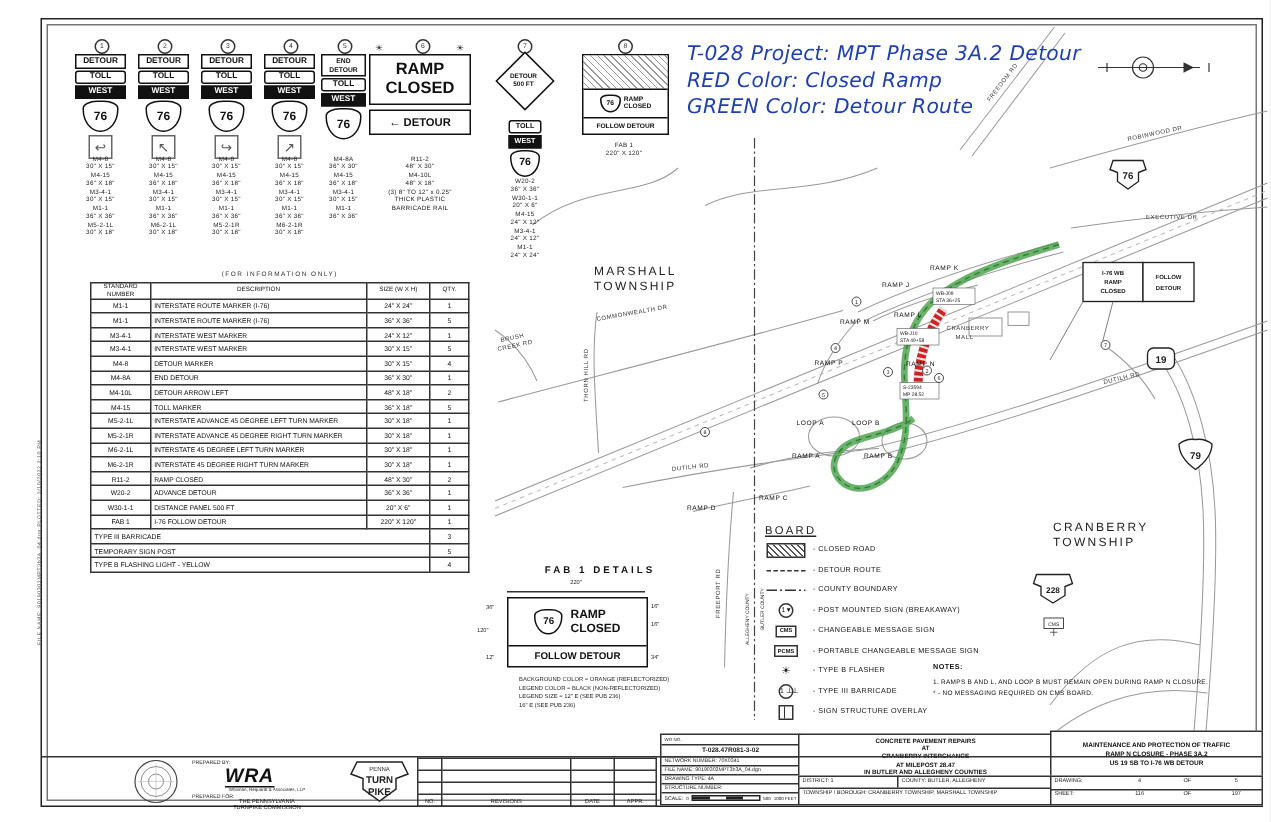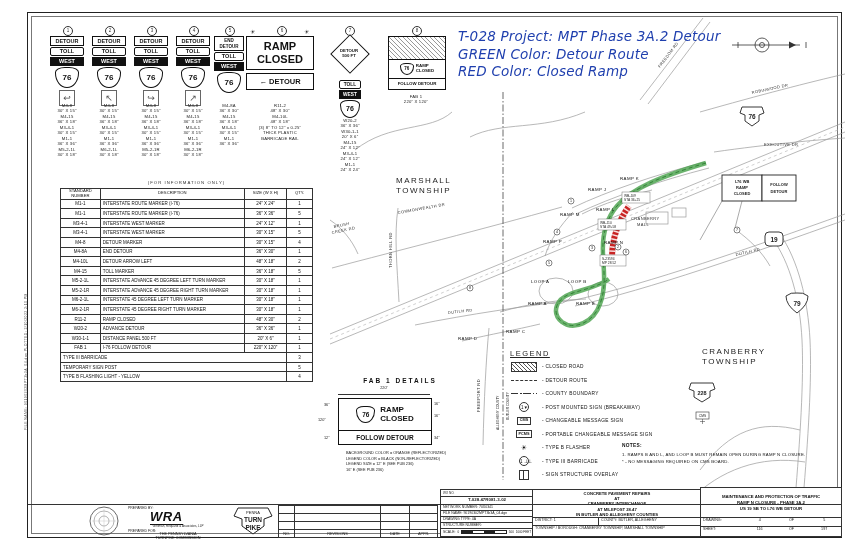--- a/index.html
+++ b/index.html
@@ -432,22 +432,22 @@
     </div>
     <div class="fabfd">FOLLOW DETOUR</div>
   </div>
   <div class="abs codes" style="left:388px;top:94px;width:56px;">
       <div>FAB 1</div>
       <div>220" X 120"</div>
     </div>
 
   <div class="abs annotation" style="left:458px;top:28px;color:#1f3fae;">
     <div>T-028 Project: MPT Phase 3A.2 Detour</div>
+    <div>RED Color: Closed Ramp</div>
     <div>GREEN Color: Detour Route</div>
-    <div>RED Color: Closed Ramp</div>
   </div>
 
   <div class="abs tabsub" style="left:60px;top:180px;width:253px;">(FOR INFORMATION ONLY)</div>
   <table class="signing abs" style="left:60px;top:188px;">
     <thead>
       <tr>
         <th style="width:36px;">STANDARD NUMBER</th>
         <th style="width:150px;">DESCRIPTION</th>
         <th style="width:40px;">SIZE (W X H)</th>
         <th style="width:22px;">QTY.</th>
@@ -606,21 +606,21 @@
   <div class="abs dim" style="left:434px;top:414px;">16"</div>
   <div class="abs dim" style="left:434px;top:436px;">34"</div>
   <div class="abs fabnotes" style="left:346px;top:450px;width:140px;">
 
   <div>BACKGROUND COLOR = ORANGE (REFLECTORIZED)</div>
       <div>LEGEND COLOR   = BLACK (NON-REFLECTORIZED)</div>
       <div>LEGEND SIZE    = 12" E (SEE PUB 236)</div>
       <div>16" E (SEE PUB 236)</div>
     </div>
 
-  <div class="abs legtitle" style="left:510px;top:349px;">LEGEND</div>
+  <div class="abs legtitle" style="left:510px;top:349px;">BOARD</div>
   <div class="abs" style="left:506px;top:360px;width:200px;">
 
       <div class="legitem">
         <span class="legicon">
           <span class="licon ic-hatch"></span>
         </span>
         <span class="leglabel">- CLOSED ROAD</span>
       </div>
 
       <div class="legitem">

